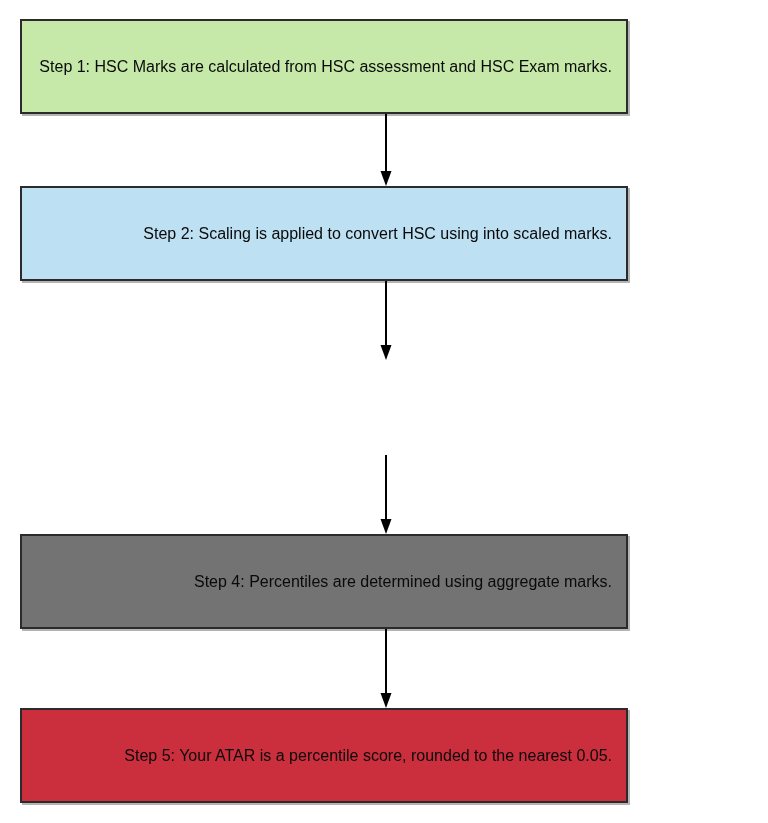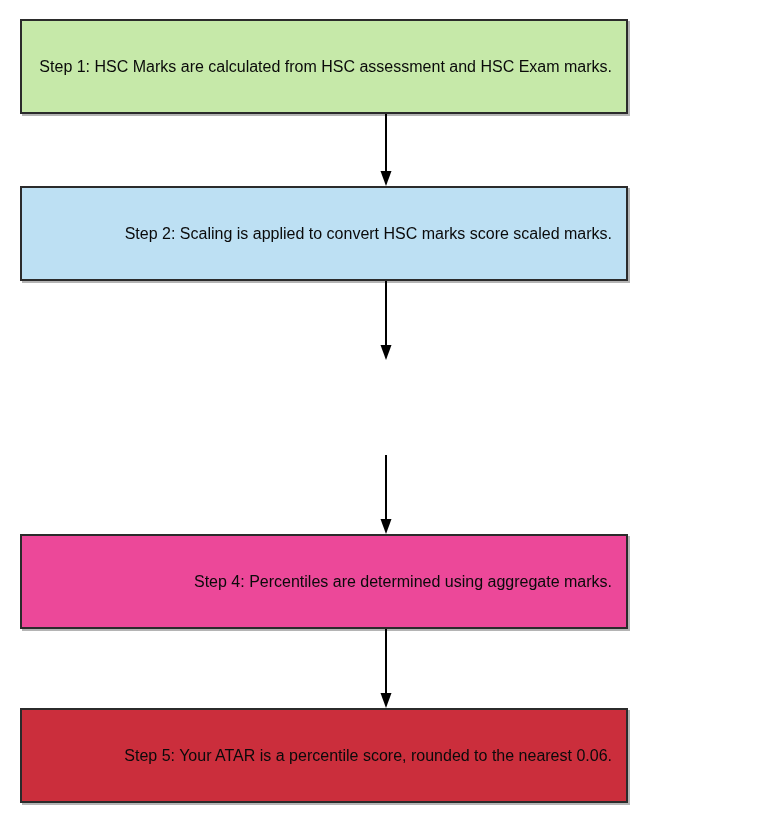--- a/index.html
+++ b/index.html
@@ -78,46 +78,46 @@
   </div>
 
   <div class="flow-connector" id="conn-1-2">
     <svg width="768" height="72" viewBox="0 0 768 72" aria-hidden="true">
       <line x1="386" y1="0" x2="386" y2="58" stroke="#000000" stroke-width="2"></line>
       <polygon points="386,72 380.5,57 391.5,57" fill="#000000"></polygon>
     </svg>
   </div>
 
   <div class="flow-node" id="node-step-2" style="background-color: rgb(189, 224, 243); border-color: rgb(43, 43, 43);">
-    <span class="flow-node-label" style="color: rgb(10, 10, 10);">Step 2: Scaling is applied to convert HSC marks score scaled marks.</span>
+    <span class="flow-node-label" style="color: rgb(10, 10, 10);">Step 2: Scaling is applied to convert HSC using into scaled marks.</span>
   </div>
 
   <div class="flow-connector" id="conn-2-3">
     <svg width="768" height="79" viewBox="0 0 768 79" aria-hidden="true">
       <line x1="386" y1="0" x2="386" y2="65" stroke="#000000" stroke-width="2"></line>
       <polygon points="386,79 380.5,64 391.5,64" fill="#000000"></polygon>
     </svg>
   </div>
 
 
   <div class="flow-connector" id="conn-3-4">
     <svg width="768" height="79" viewBox="0 0 768 79" aria-hidden="true">
       <line x1="386" y1="0" x2="386" y2="65" stroke="#000000" stroke-width="2"></line>
       <polygon points="386,79 380.5,64 391.5,64" fill="#000000"></polygon>
     </svg>
   </div>
 
-  <div class="flow-node" id="node-step-4" style="background-color: #ec4899; border-color: rgb(43, 43, 43);">
+  <div class="flow-node" id="node-step-4" style="background-color: #737373; border-color: rgb(43, 43, 43);">
     <span class="flow-node-label" style="color: rgb(10, 10, 10);">Step 4: Percentiles are determined using aggregate marks.</span>
   </div>
 
   <div class="flow-connector" id="conn-4-5">
     <svg width="768" height="79" viewBox="0 0 768 79" aria-hidden="true">
       <line x1="386" y1="0" x2="386" y2="65" stroke="#000000" stroke-width="2"></line>
       <polygon points="386,79 380.5,64 391.5,64" fill="#000000"></polygon>
     </svg>
   </div>
 
   <div class="flow-node" id="node-step-5" style="background-color: rgb(203, 46, 60); border-color: rgb(43, 43, 43);">
-    <span class="flow-node-label" style="color: rgb(10, 10, 10);">Step 5: Your ATAR is a percentile score, rounded to the nearest 0.06.</span>
+    <span class="flow-node-label" style="color: rgb(10, 10, 10);">Step 5: Your ATAR is a percentile score, rounded to the nearest 0.05.</span>
   </div>
 
 </div>
 
 </body></html>

